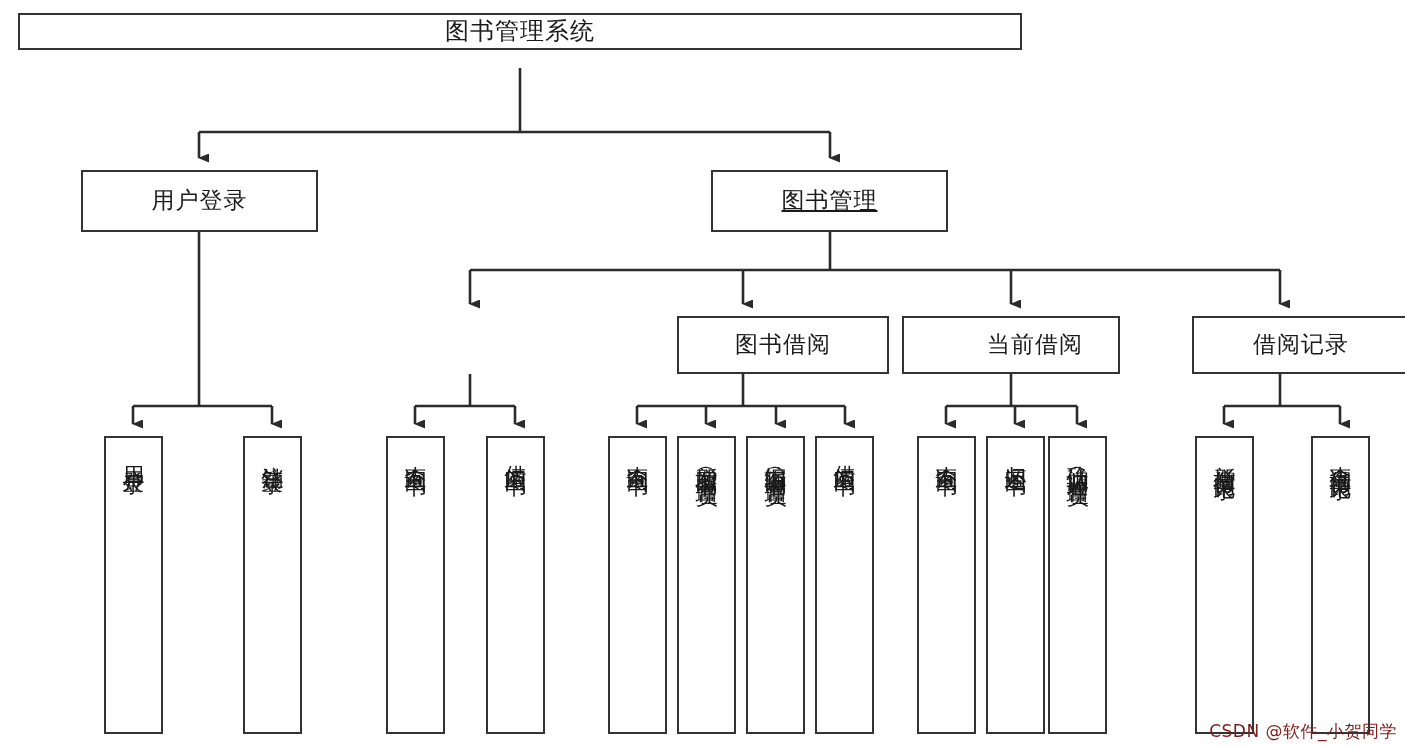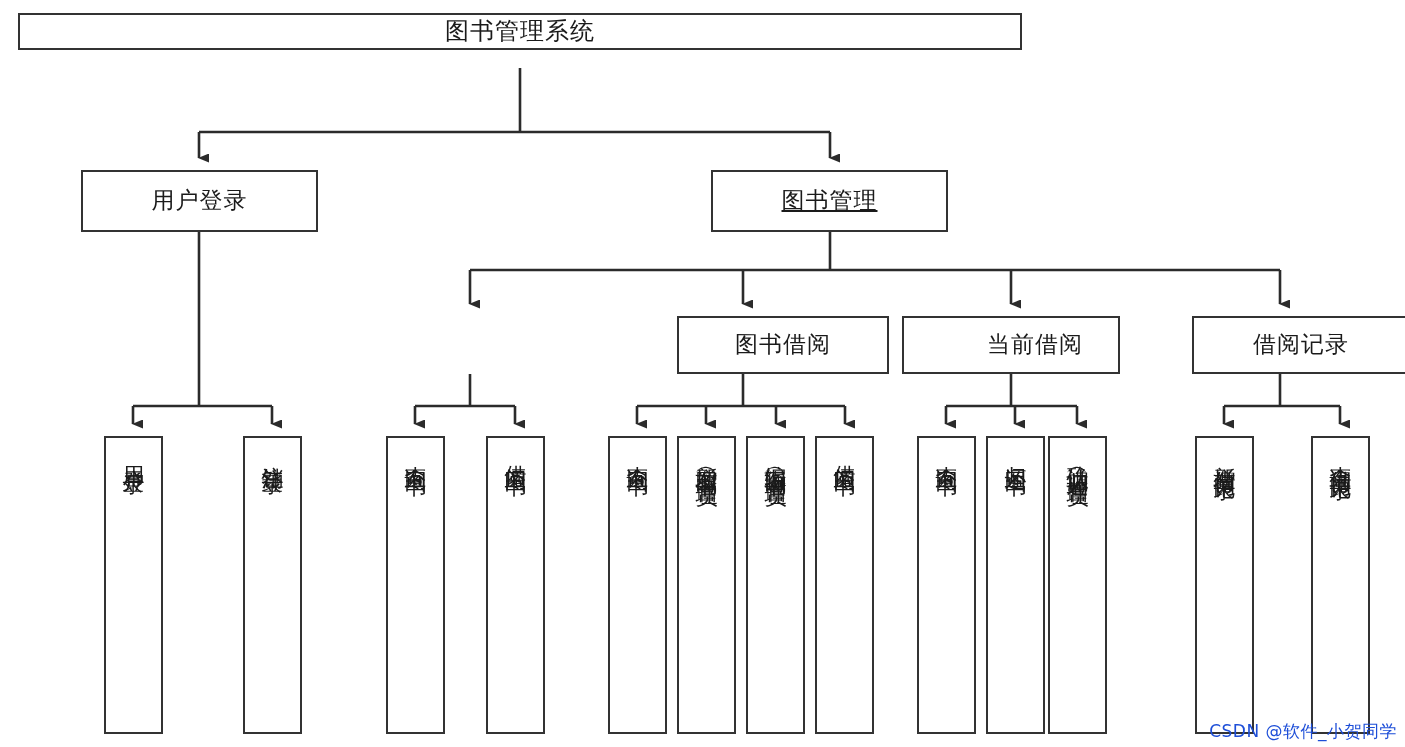--- a/index.html
+++ b/index.html
@@ -57,21 +57,21 @@
     letter-spacing: 3px;
     line-height: 1.0;
     white-space: nowrap;
     color: #1a1a1a;
   }
   .watermark {
     position: absolute;
     right: 8px;
     bottom: 4px;
     font-size: 17px;
-    color: #1d4ed8;
+    color: #7f1d1d;
     letter-spacing: 0.5px;
     z-index: 5;
     white-space: nowrap;
     font-family: "DejaVu Sans", "Liberation Sans", sans-serif;
   }
 </style>
 </head>
 <body>
 
 <div id="diagram-canvas">

